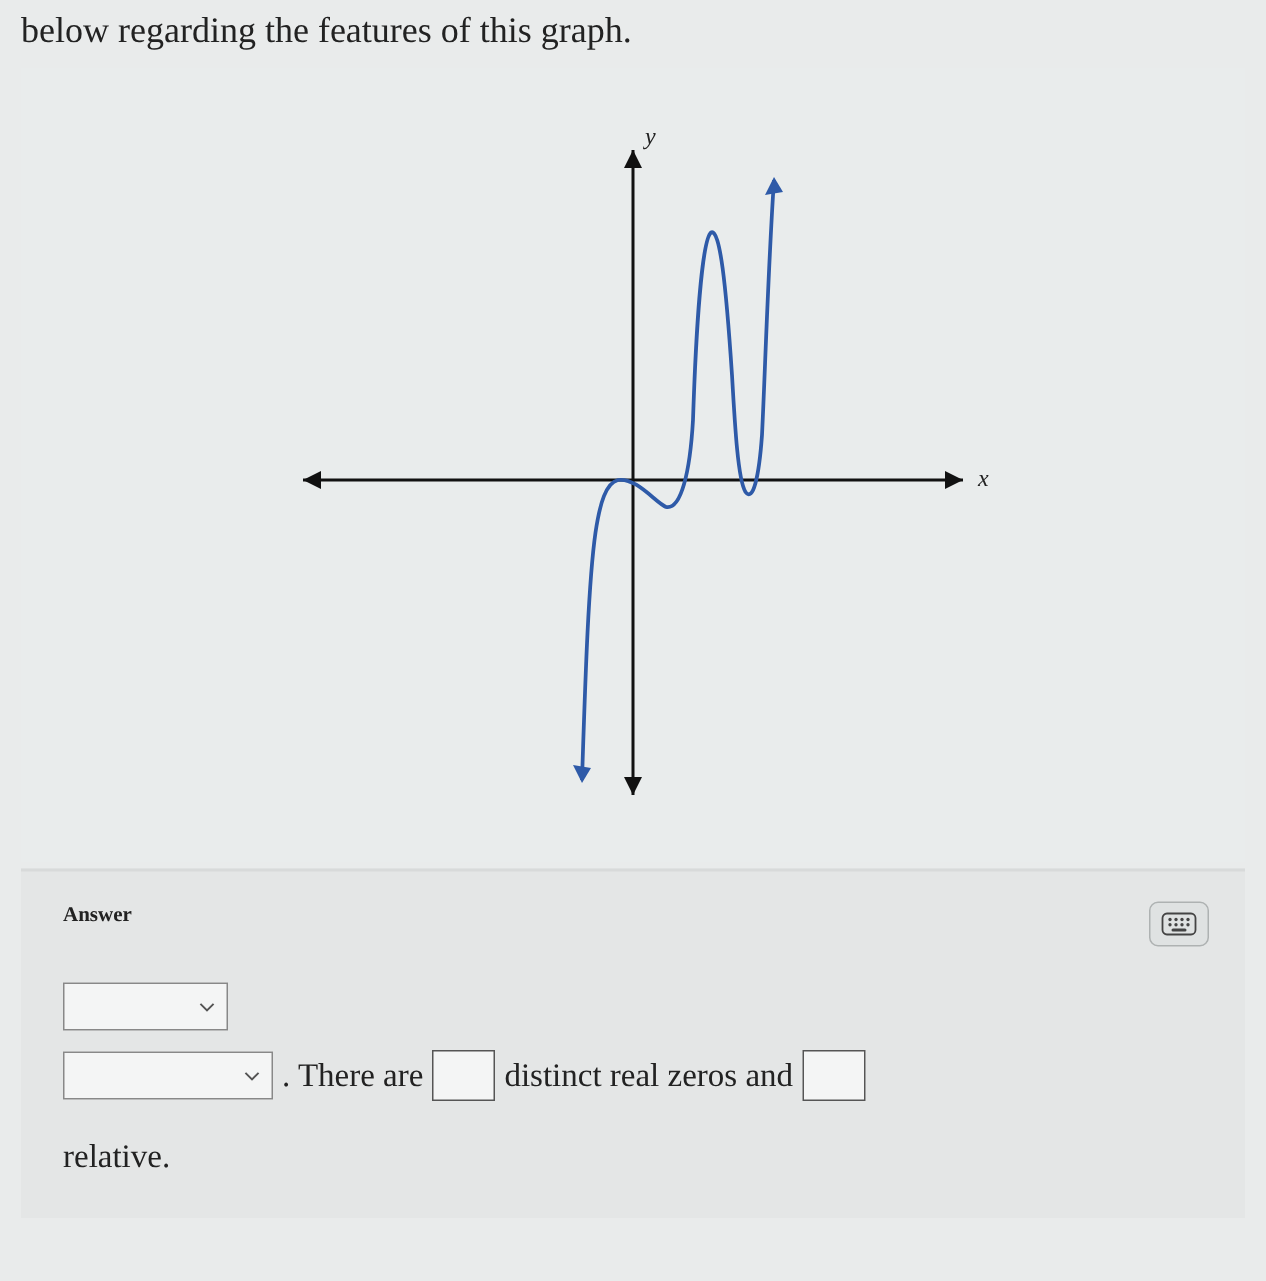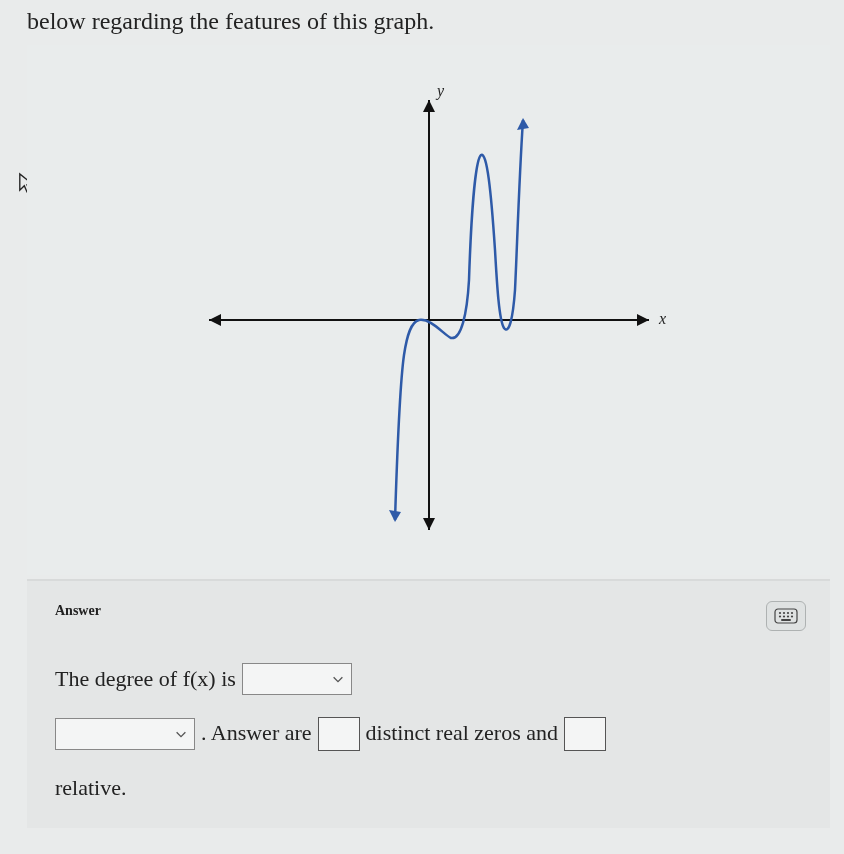--- a/index.html
+++ b/index.html
@@ -6,21 +6,21 @@
   body {
     width: 844px;
     height: 854px;
     background: #e9ebeb;
     font-family: Georgia, 'Times New Roman', serif;
     color: #1a1a1a;
     overflow: hidden;
     position: relative;
   }
   .page {
-    padding: 8px 14px 0 27px;
+    padding: 8px 14px 0 14px;
     position: relative;
   }
   .prompt-text {
     font-size: 24px;
     color: #222;
     margin-bottom: 10px;
   }
   .cursor {
     position: absolute;
     left: 18px;
@@ -170,35 +170,34 @@
         <circle cx="6" cy="8.5" r="1.1" fill="#444"></circle>
           <circle cx="10" cy="8.5" r="1.1" fill="#444"></circle>
           <circle cx="14" cy="8.5" r="1.1" fill="#444"></circle>
           <circle cx="18" cy="8.5" r="1.1" fill="#444"></circle>
         <rect x="7" y="11" width="10" height="2" rx="1" fill="#444"></rect>
       </svg>
     </div>
 
     <div class="answer-body">
       <div class="answer-line">
-        <span>The degree of f(x) is</span>
         <span class="select-box small">
           <svg class="chevron" viewBox="0 0 16 16">
               <path d="M3 6 L8 11 L13 6" fill="none" stroke="#555" stroke-width="1.5"></path>
             </svg>
         </span>
       </div>
 
       <div class="answer-line">
         <span class="select-box" style="min-width:140px">
           <svg class="chevron" viewBox="0 0 16 16">
               <path d="M3 6 L8 11 L13 6" fill="none" stroke="#555" stroke-width="1.5"></path>
             </svg>
         </span>
-        <span>. Answer are</span>
+        <span>. There are</span>
         <span class="number-box"></span>
         <span>distinct real zeros and</span>
         <span class="number-box"></span>
       </div>
 
       <div class="answer-line">
         <span>relative.</span>
       </div>
     </div>
   </div>

